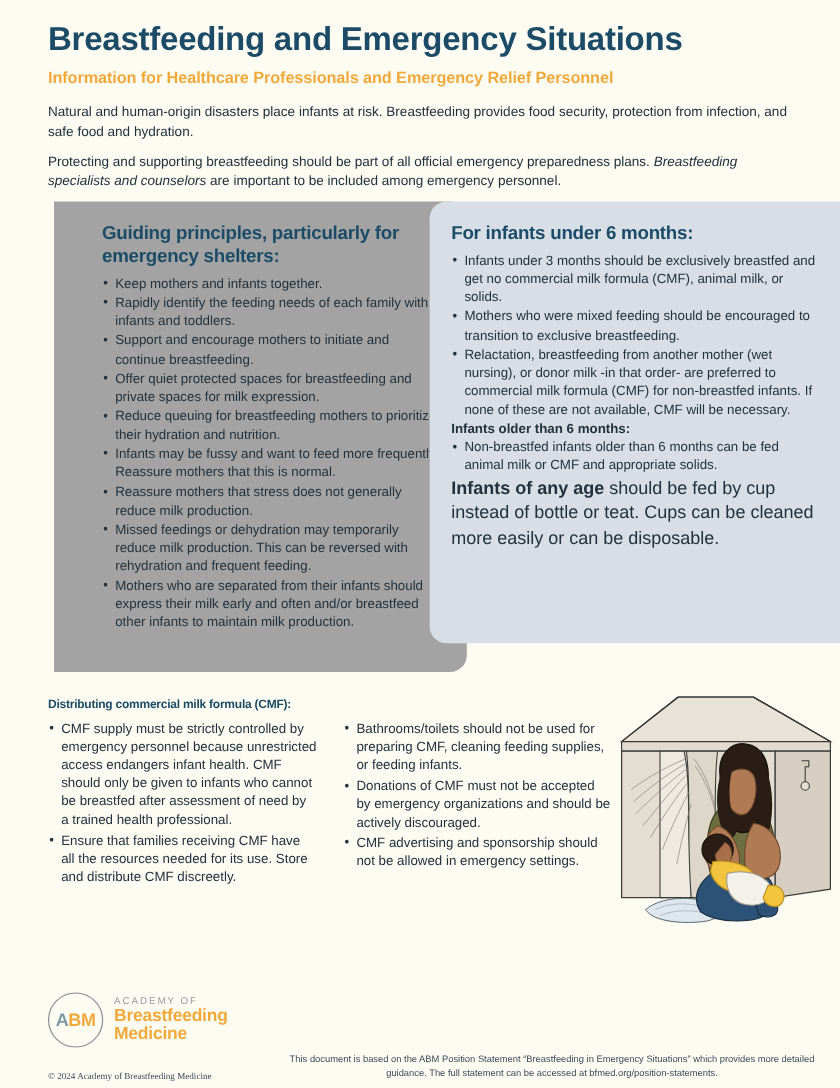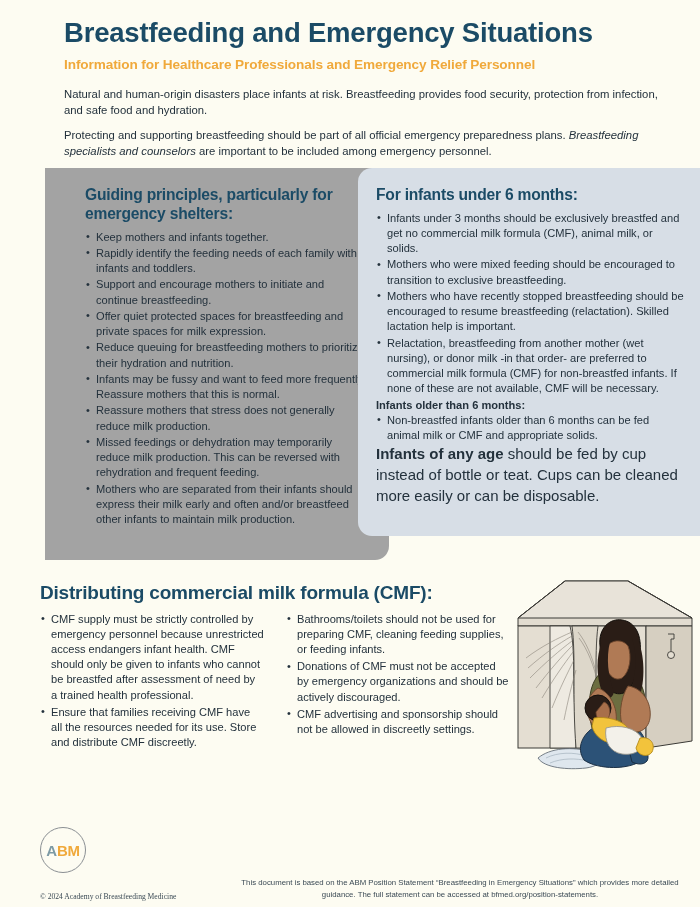--- a/index.html
+++ b/index.html
@@ -19,21 +19,20 @@
     position: relative;
     width: 700px;
     height: 907px;
     background: #fdfcf2;
     box-sizing: border-box;
   }
 
   
   .header {
     padding: 18px 30px 0 40px;
-    margin-left: 24px;
   }
   .main-title {
     font-size: 27.5px;
     font-weight: bold;
     color: #1b4b66;
     letter-spacing: -0.2px;
     line-height: 1.1;
     margin: 0 0 9px 0;
   }
   .subtitle {
@@ -126,21 +125,21 @@
     margin: 0;
   }
   .inline-para b { font-weight: bold; }
 
   
   .cmf-section {
     position: relative;
     padding: 14px 30px 0 40px;
   }
   .cmf-title {
-    font-size: 19px;
+    font-size: 10px;
     font-weight: bold;
     color: #1b4b66;
     margin: 0 0 8px 0;
     letter-spacing: -0.2px;
   }
   .cmf-cols {
     display: flex;
     gap: 22px;
     width: 470px;
   }
@@ -259,21 +258,20 @@
         <li>Missed feedings or dehydration may temporarily reduce milk production. This can be reversed with rehydration and frequent feeding.</li>
         <li>Mothers who are separated from their infants should express their milk early and often and/or breastfeed other infants to maintain milk production.</li>
       </ul>
     </div>
 
     <div class="panel panel-right">
       <h2 class="panel-title">For infants under 6 months:</h2>
       <ul class="bullets">
         <li>Infants under 3 months should be exclusively breastfed and get no commercial milk formula (CMF), animal milk, or solids.</li>
         <li>Mothers who were mixed feeding should be encouraged to transition to exclusive breastfeeding.</li>
-        <li>Mothers who have recently stopped breastfeeding should be encouraged to resume breastfeeding (relactation). Skilled lactation help is important.</li>
         <li>Relactation, breastfeeding from another mother (wet nursing), or donor milk -in that order- are preferred to commercial milk formula (CMF) for non-breastfed infants. If none of these are not available, CMF will be necessary.</li>
       </ul>
       <div class="inline-head">Infants older than 6 months:</div>
       <ul class="bullets">
         <li>Non-breastfed infants older than 6 months can be fed animal milk or CMF and appropriate solids.</li>
       </ul>
       <p class="inline-para"><b>Infants of any age</b><span> should be fed by cup instead of bottle or teat. Cups can be cleaned more easily or can be disposable.</span></p>
     </div>
 
   </div>
@@ -285,21 +283,21 @@
       <div class="cmf-col">
         <ul class="bullets">
           <li>CMF supply must be strictly controlled by emergency personnel because unrestricted access endangers infant health. CMF should only be given to infants who cannot be breastfed after assessment of need by a trained health professional.</li>
           <li>Ensure that families receiving CMF have all the resources needed for its use. Store and distribute CMF discreetly.</li>
         </ul>
       </div>
       <div class="cmf-col">
         <ul class="bullets">
           <li>Bathrooms/toilets should not be used for preparing CMF, cleaning feeding supplies, or feeding infants.</li>
           <li>Donations of CMF must not be accepted by emergency organizations and should be actively discouraged.</li>
-          <li>CMF advertising and sponsorship should not be allowed in discreetly settings.</li>
+          <li>CMF advertising and sponsorship should not be allowed in emergency settings.</li>
         </ul>
       </div>
     </div>
 
 
     <div class="illustration">
       <svg viewBox="0 0 190 210" width="190" height="210" xmlns="http://www.w3.org/2000/svg">
 
         <polygon points="8,42 55,5 118,5 182,42 182,50 8,50" fill="#e2dcd0" stroke="#3b3a36" stroke-width="1"></polygon>
         <polygon points="8,42 55,5 118,5 182,42" fill="#e8e3d9" stroke="#3b3a36" stroke-width="1"></polygon>
@@ -362,20 +360,25 @@
       </svg>
     </div>
   </div>
 
   <div class="footer">
     <div class="logo-wrap">
       <div class="logo-circle">
           <span class="logo-a">A</span>
           <span class="logo-bm">BM</span>
         </div>
+      <div class="logo-text">
+        <div class="academy-of">ACADEMY OF</div>
+        <div class="brand">Breastfeeding</div>
+        <div class="brand">Medicine</div>
+      </div>
     </div>
     <div class="copyright">© 2024 Academy of Breastfeeding Medicine</div>
     <div class="doc-note">
       <span>This document is based on the ABM Position Statement “Breastfeeding in Emergency Situations” which provides</span>
       <span>more detailed guidance. The full statement can be accessed at bfmed.org/position-statements.</span>
     </div>
   </div>
 
 </div>
 

